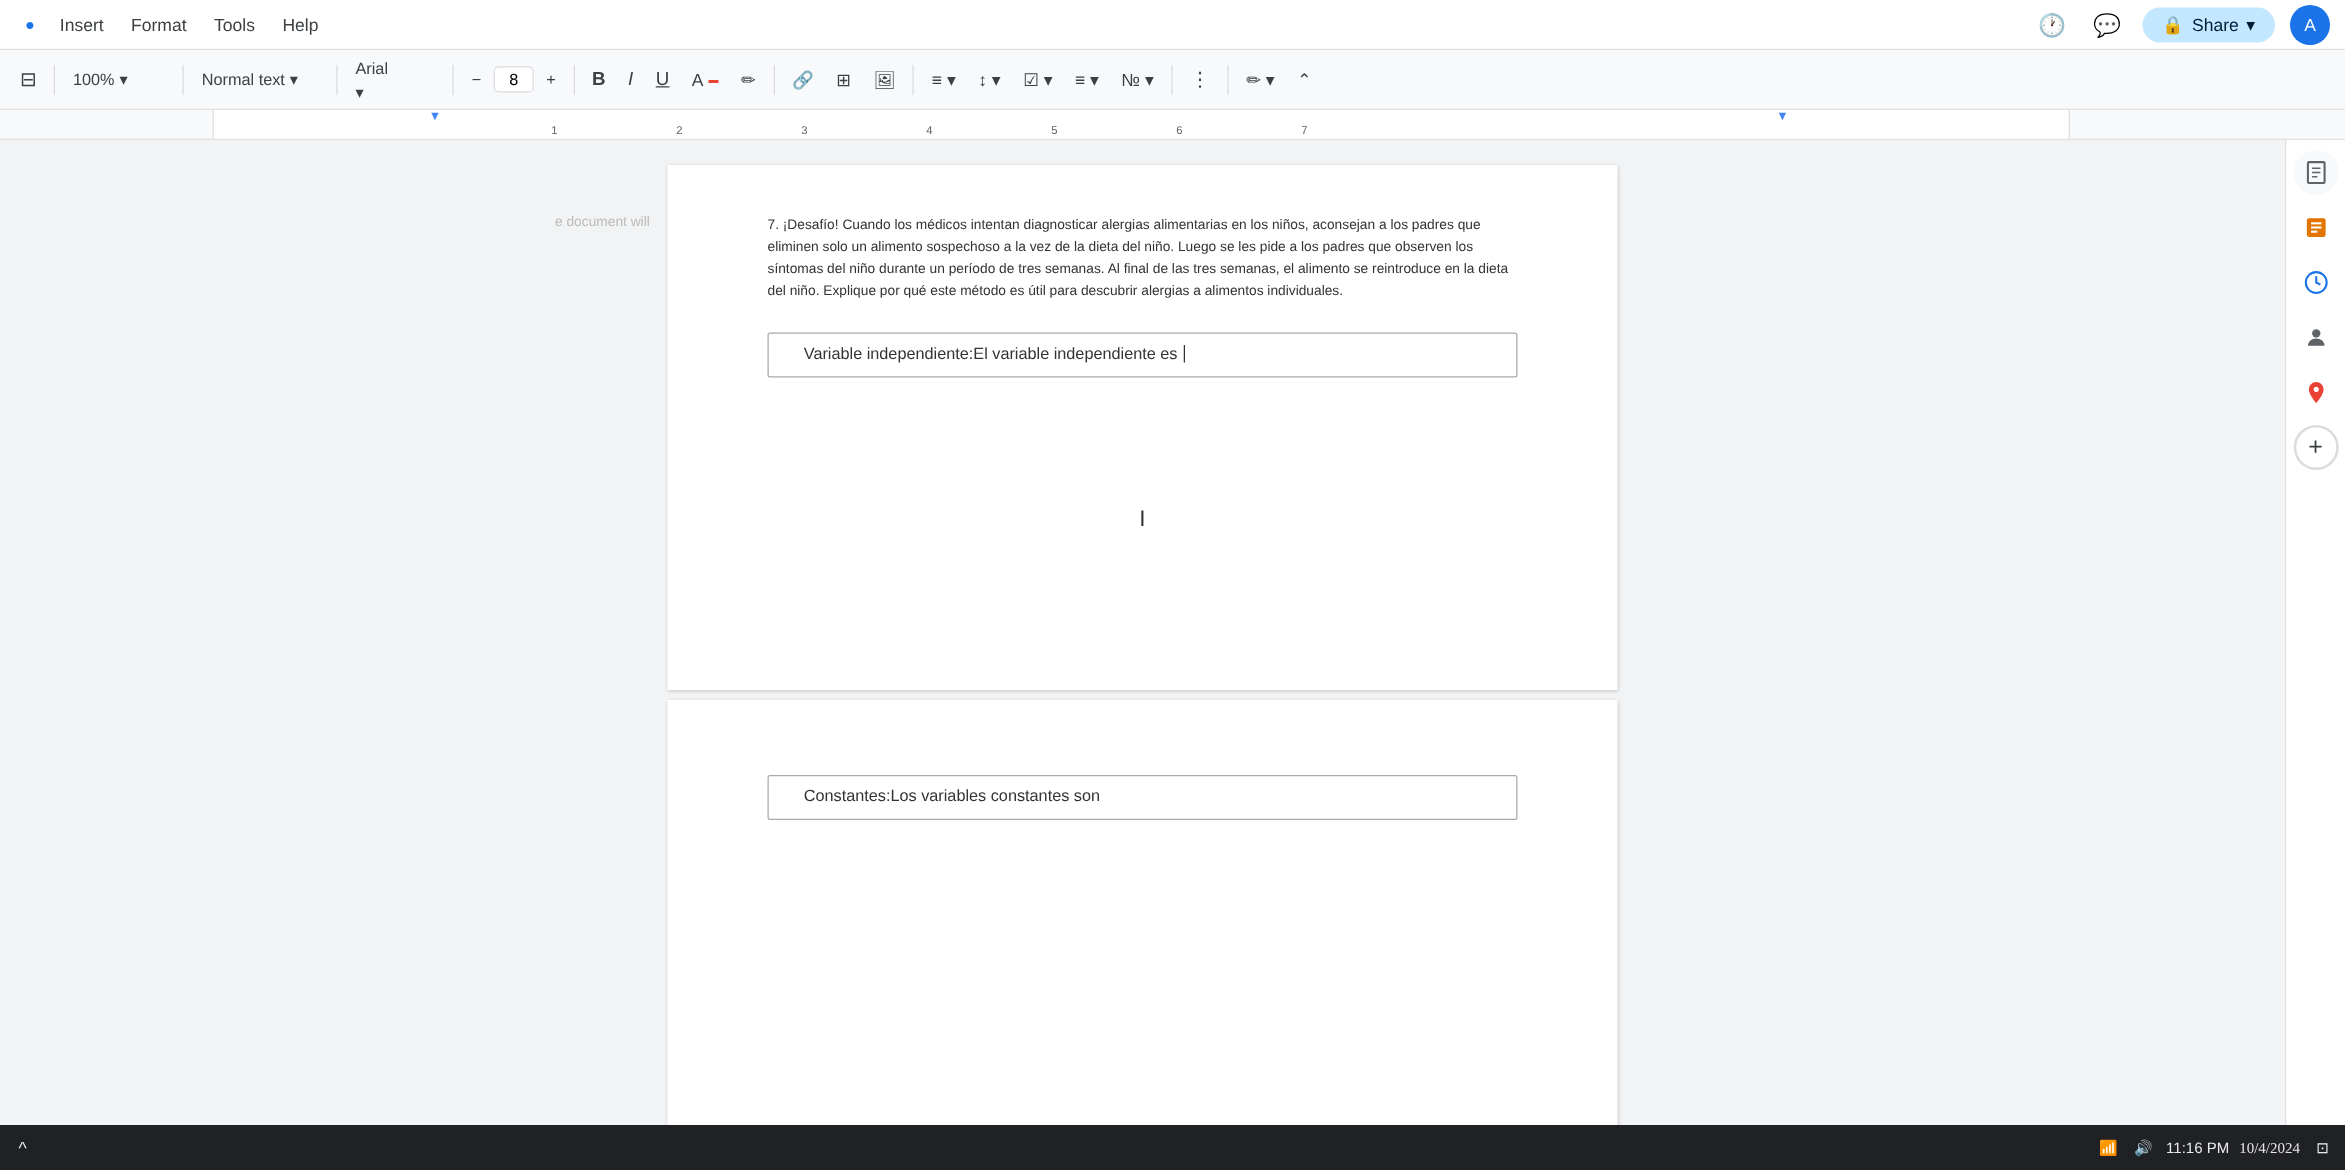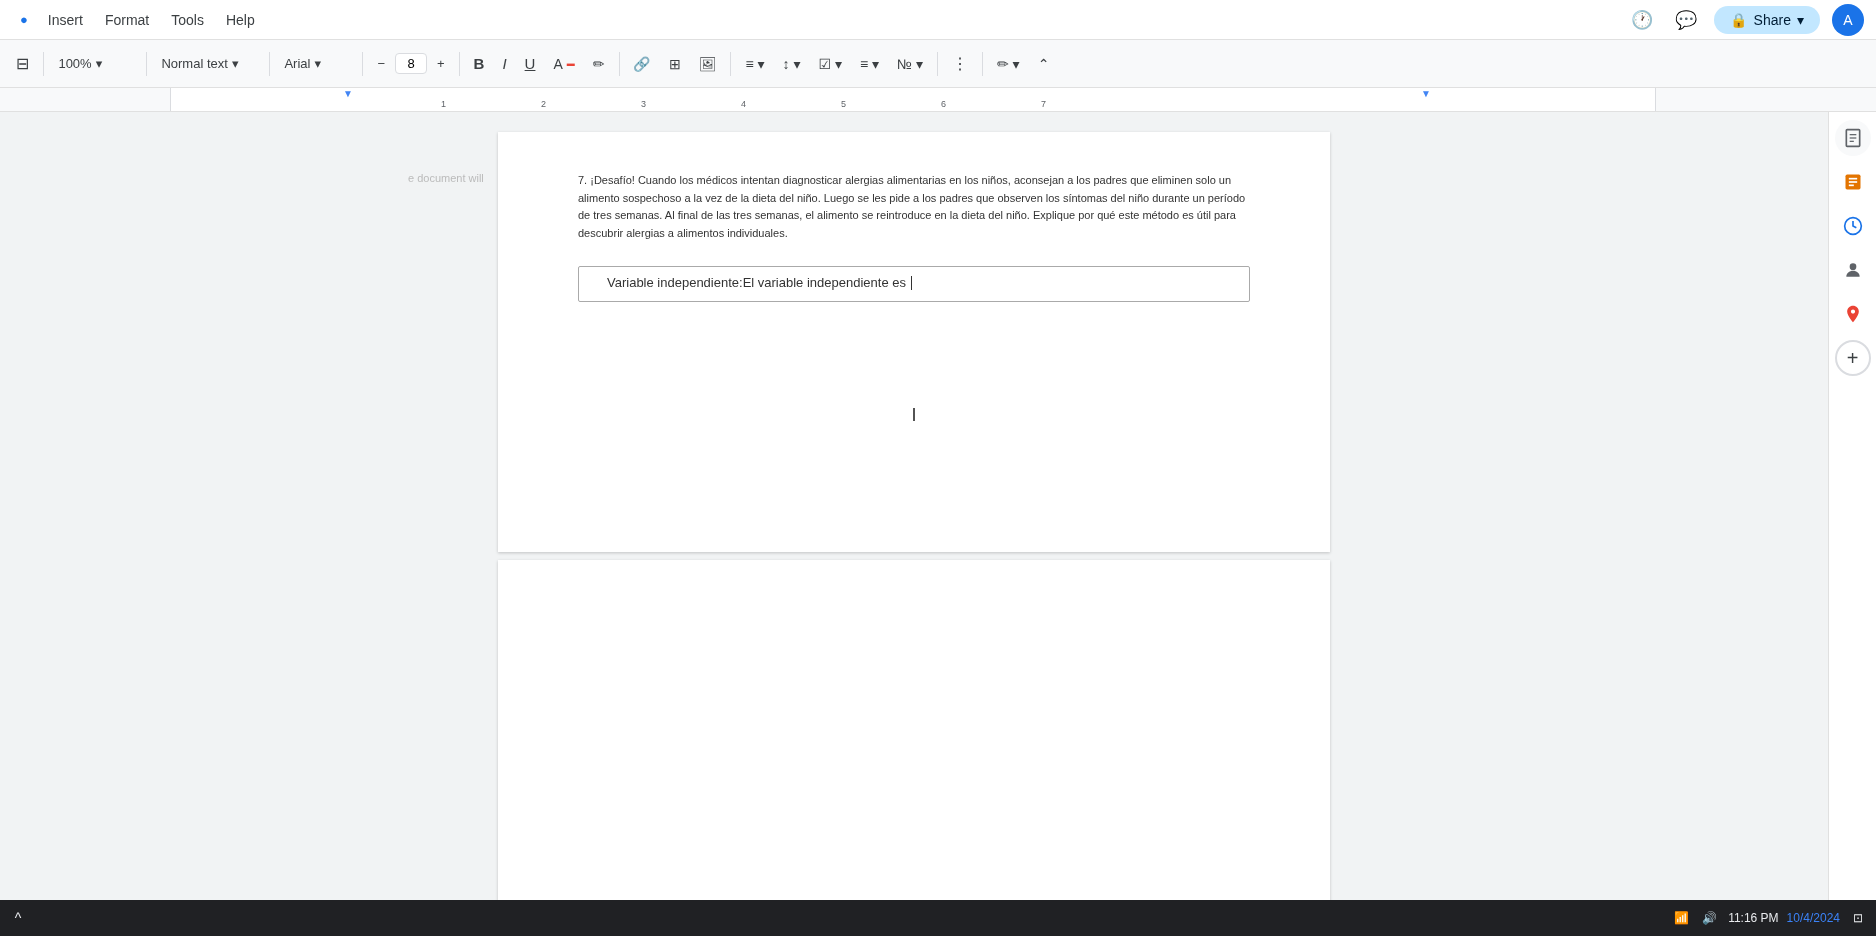--- a/index.html
+++ b/index.html
@@ -175,21 +175,21 @@
       background: #f1f3f4;
       overflow-y: auto;
       padding: 20px 0;
       display: flex;
       flex-direction: column;
       align-items: center;
       gap: 0;
     }
     .page {
       background: #fff;
-      width: 832px;
+      width: 760px;
       min-height: 480px;
       box-shadow: 0 1px 3px rgba(0,0,0,0.2);
       margin-bottom: 8px;
       padding: 40px 80px;
       position: relative;
     }
     .page-text {
       font-size: 11px;
       color: #333;
       line-height: 1.6;
@@ -329,21 +329,21 @@
     <span>▾</span>
   </div>
   <div class="toolbar-sep"></div>
 
   <div class="tb-dropdown" style="min-width:110px;">
     <span>Normal text</span>
     <span>▾</span>
   </div>
   <div class="toolbar-sep"></div>
 
-  <div class="tb-dropdown" style="min-width:80px;">
+  <div class="tb-dropdown" style="min-width:80px;flex-direction:column;">
     <span>Arial</span>
     <span>▾</span>
   </div>
   <div class="toolbar-sep"></div>
 
   <div class="tb-btn">−</div>
   <div class="font-size-box">8</div>
   <div class="tb-btn">+</div>
   <div class="toolbar-sep"></div>
 
@@ -409,20 +409,23 @@
         <span>Variable independiente:El variable independiente es</span>
         <span class="cursor-line"></span>
       </div>
 
       <div style="position:absolute;left:50%;top:65%;font-size:18px;color:#333;cursor:text;transform:translateX(-50%);">I</div>
     </div>
 
     <div class="page" style="padding-top:60px;min-height:380px;">
 
 
+      <div class="textbox">
+        <span>Constantes:Los variables constantes son</span>
+      </div>
     </div>
 
   </div>
 
   <div class="right-sidebar">
     <div class="sidebar-icon" style="background:#f8f9fa;">
       <svg width="20" height="20" viewBox="0 0 24 24" fill="#5f6368">
         <rect x="4" y="2" width="16" height="20" rx="1" fill="none" stroke="#5f6368" stroke-width="2"></rect>
         <line x1="8" y1="8" x2="16" y2="8" stroke="#5f6368" stroke-width="1.5"></line>
         <line x1="8" y1="12" x2="16" y2="12" stroke="#5f6368" stroke-width="1.5"></line>
@@ -458,16 +461,16 @@
   </div>
 
 </div>
 
 <div class="taskbar">
   <div class="taskbar-icon">^</div>
   <div class="taskbar-right">
     <div class="taskbar-icon" style="font-size:12px;">📶</div>
     <div class="taskbar-icon" style="font-size:12px;">🔊</div>
     <div style="color:#e8eaed;font-size:12px;">11:16 PM</div>
-    <div style="color:#3b82f6;font-size:12px;">10/4/2024</div>
+    <div style="color:#e5e5e5;font-size:12px;font-family:Liberation Serif, serif;">10/4/2024</div>
     <div class="taskbar-icon" style="font-size:12px;">⊡</div>
   </div>
 </div>
 
 </body></html>

